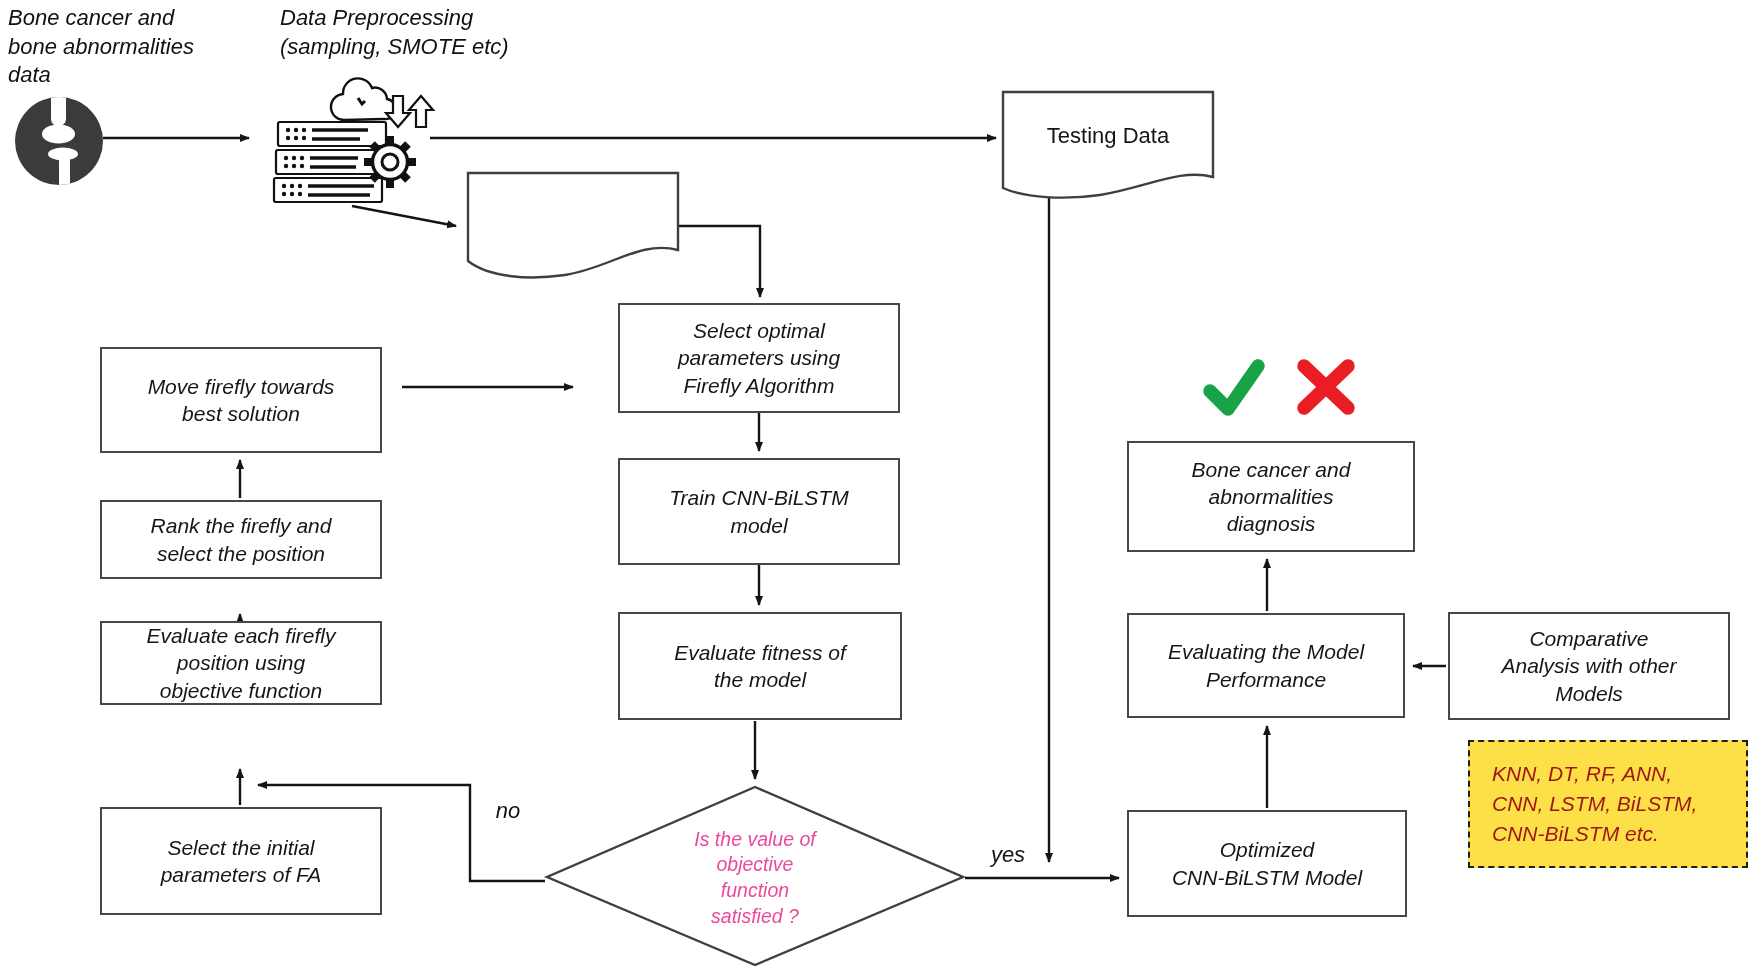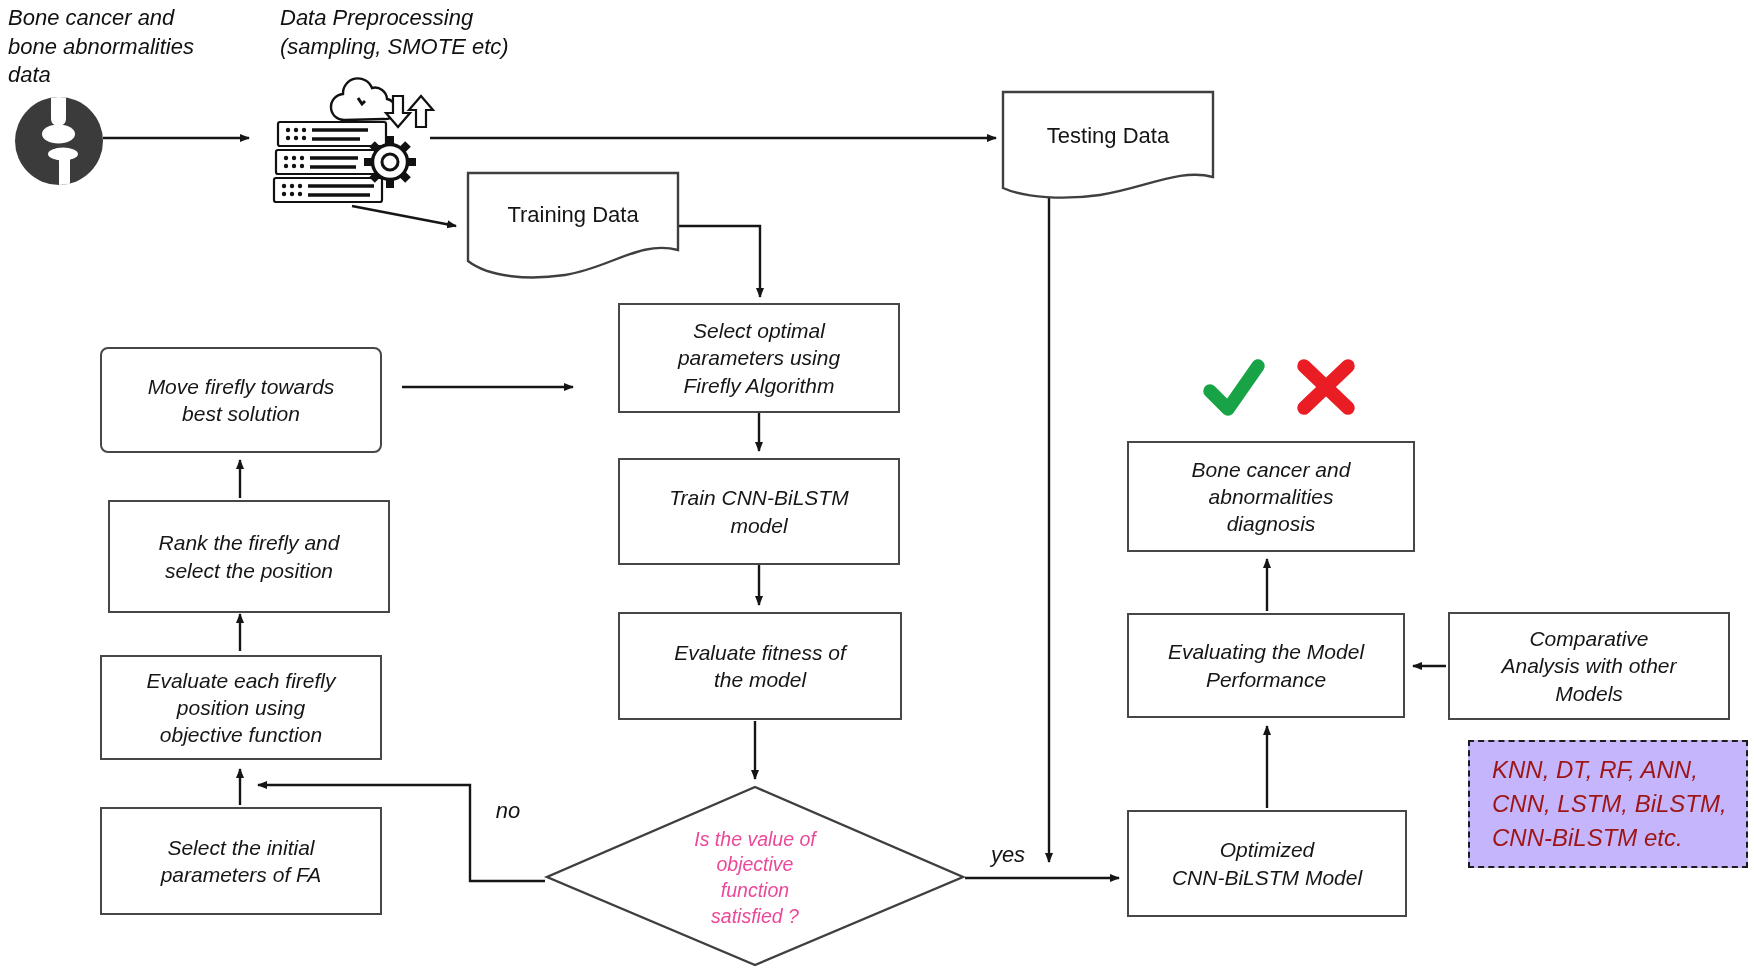--- a/index.html
+++ b/index.html
@@ -24,23 +24,23 @@
   .branch{
     position:absolute;font-style:italic;font-size:22px;color:#141414;z-index:2;text-align:center;
   }
   .diamond-text{
     position:absolute;left:663px;top:822px;width:184px;height:112px;z-index:2;
     display:flex;align-items:center;justify-content:center;text-align:center;
     font-style:italic;font-size:19.5px;line-height:1.32;color:#ec4899;white-space:pre-line;
   }
   .models-box{
     position:absolute;left:1468px;top:740px;width:280px;height:128px;box-sizing:border-box;
-    border:2.5px dashed #1d1d1d;background:#c4b5fd;z-index:2;
+    border:2.5px dashed #1d1d1d;background:#fde047;z-index:2;
     display:flex;align-items:center;justify-content:flex-start;padding-left:22px;
-    font-style:italic;font-size:24px;line-height:1.42;color:#9e1515;white-space:pre-line;text-align:left;
+    font-style:italic;font-size:21px;line-height:1.42;color:#9e1515;white-space:pre-line;text-align:left;
   }
 </style>
 </head>
 <body>
 
 <div id="stage">
 
   <svg id="wires" width="1754" height="969" viewBox="0 0 1754 969">
     <defs>
       <marker id="ah" markerWidth="11" markerHeight="9" refX="9" refY="4" orient="auto" markerUnits="userSpaceOnUse">
@@ -143,28 +143,27 @@
       <line x1="1348" y1="366" x2="1304" y2="408" stroke="#ea1c24" stroke-width="13.5" stroke-linecap="round"></line>
     </g>
   </svg>
 
   <div class="label" style="left:8px;top:4px;width:240px;">Bone cancer and
 bone abnormalities
 data</div>
   <div class="label" style="left:280px;top:4px;width:300px;">Data Preprocessing
 (sampling, SMOTE etc)</div>
 
-  <div class="doclabel" style="left:468px;top:173px;width:210px;height:84px;">Training Data</div>
   <div class="doclabel" style="left:1003px;top:92px;width:210px;height:88px;">Testing Data</div>
 
-  <div class="node" style="left:100px;top:347px;width:282px;height:106px;border-radius:8px;">Move firefly towards
+  <div class="node" style="left:100px;top:347px;width:282px;height:106px;">Move firefly towards
 best solution</div>
-  <div class="node" style="left:108px;top:500px;width:282px;height:113px;">Rank the firefly and
+  <div class="node" style="left:100px;top:500px;width:282px;height:79px;">Rank the firefly and
 select the position</div>
-  <div class="node" style="left:100px;top:655px;width:282px;height:105px;">Evaluate each firefly
+  <div class="node" style="left:100px;top:621px;width:282px;height:84px;">Evaluate each firefly
 position using
 objective function</div>
   <div class="node" style="left:100px;top:807px;width:282px;height:108px;">Select the initial
 parameters of FA</div>
 
   <div class="node" style="left:618px;top:303px;width:282px;height:110px;">Select optimal
 parameters using
 Firefly Algorithm</div>
   <div class="node" style="left:618px;top:612px;width:284px;height:108px;">Evaluate fitness of
 the model</div>

